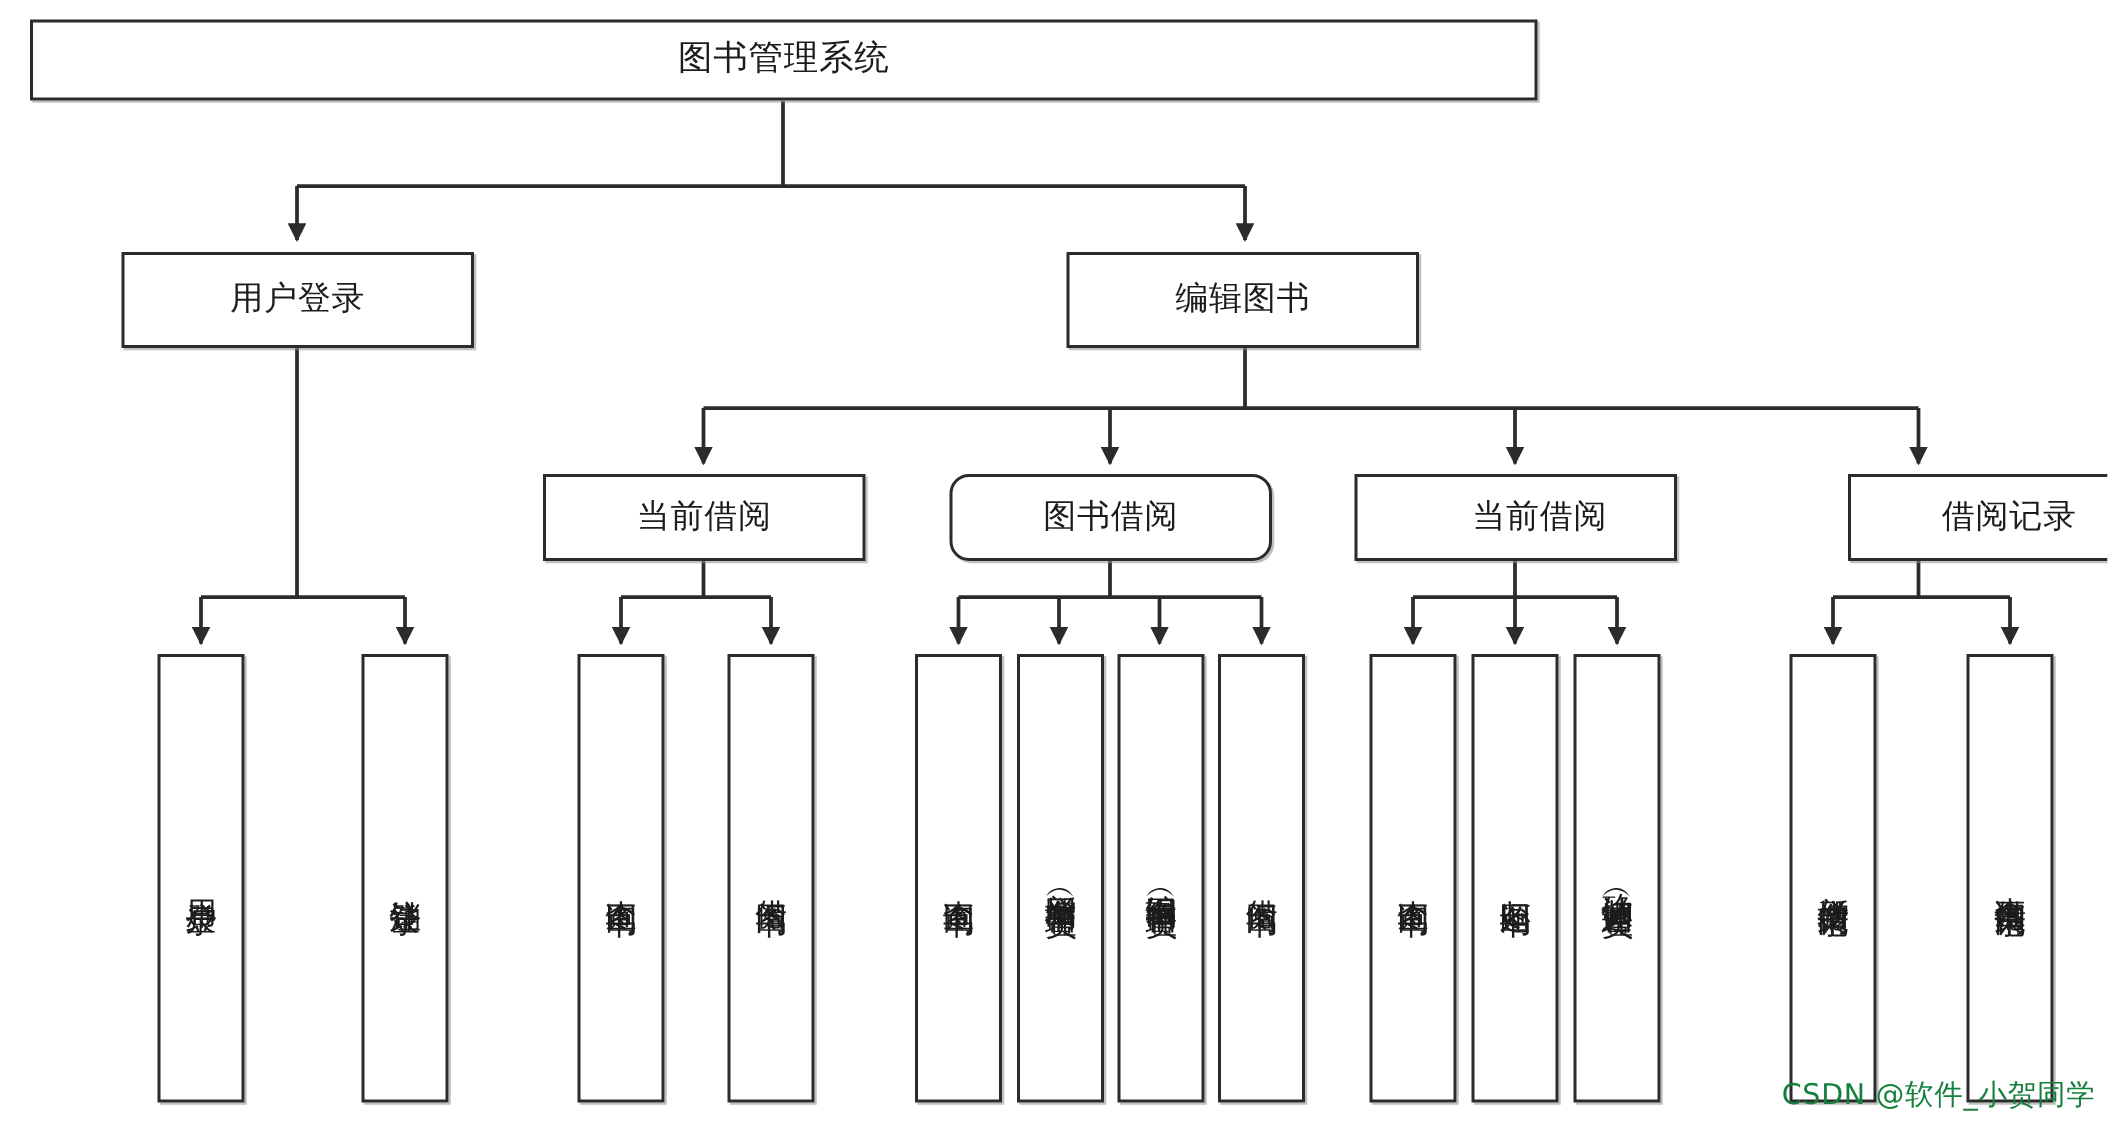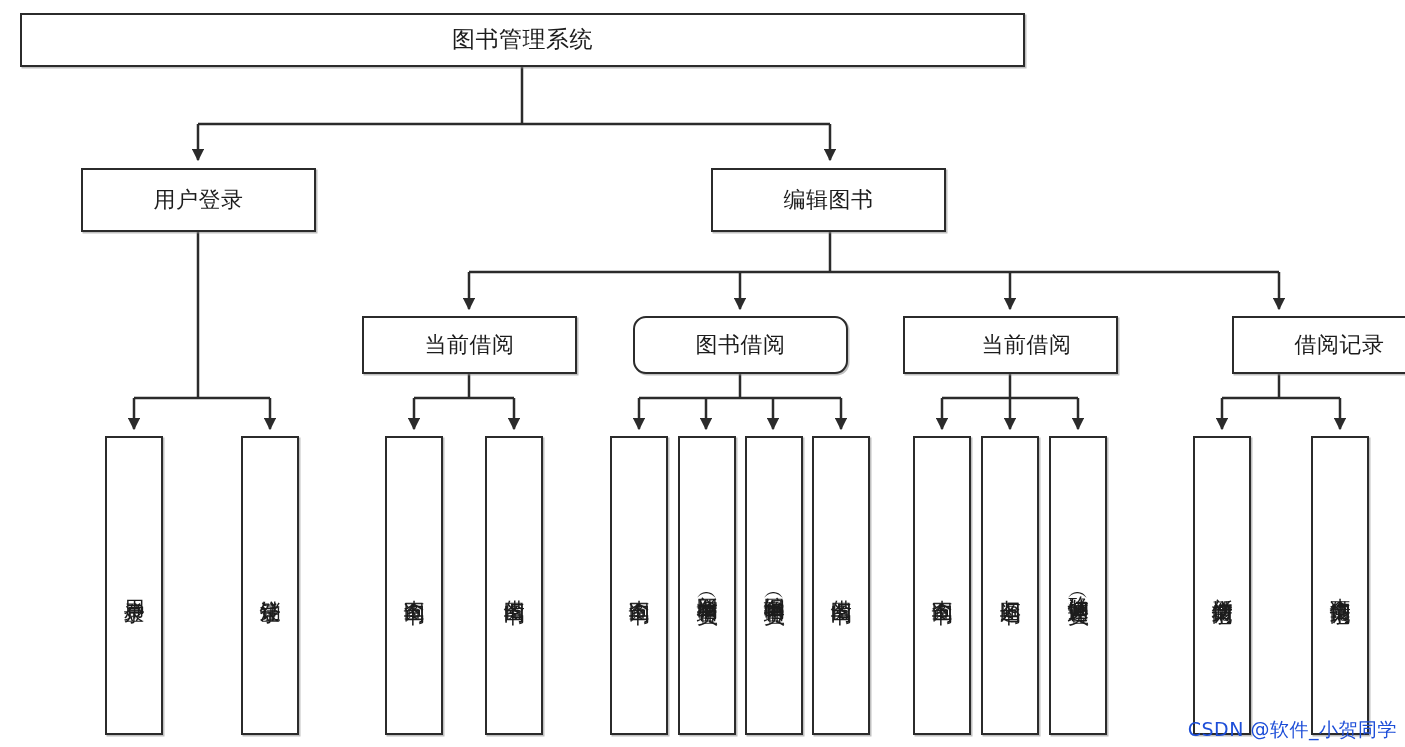--- a/index.html
+++ b/index.html
@@ -50,21 +50,21 @@
     line-height: 1.25;
     letter-spacing: 1.5px;
     max-height: 100%;
   }
   .node.root .label { font-size: 23px; }
   .watermark {
     position: absolute;
     right: 8px;
     bottom: 4px;
     font-size: 19px;
-    color: #1d4ed8;
+    color: #15803d;
     letter-spacing: 0.5px;
     white-space: nowrap;
   }
 </style>
 </head>
 <body>
 
 <div id="canvas">
 
   <svg class="edges" viewBox="0 0 1405 747">

